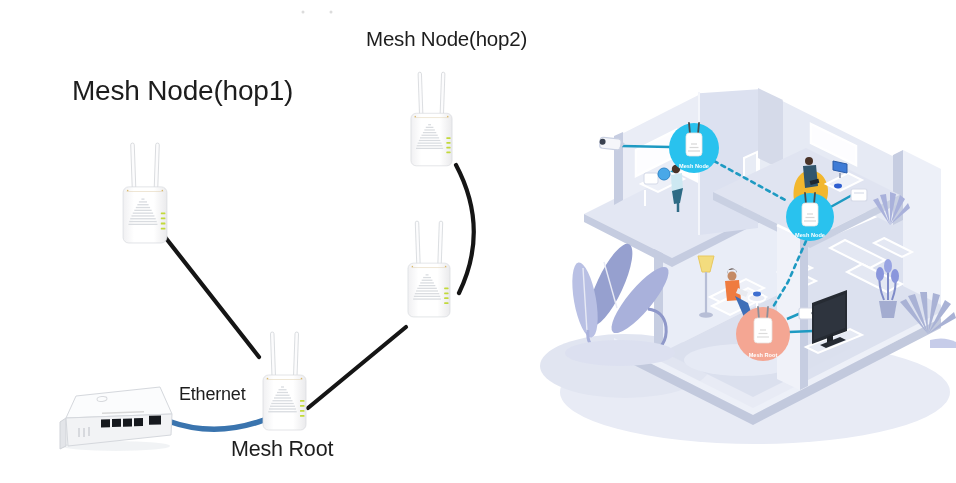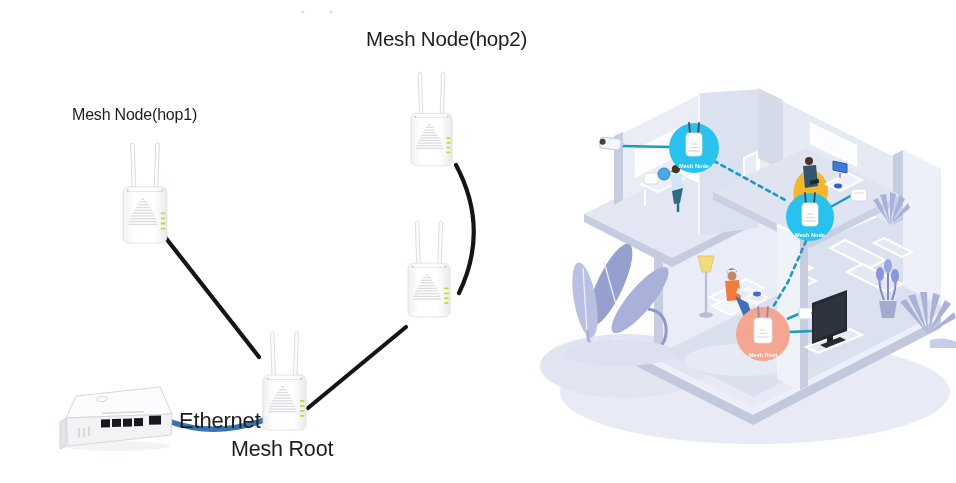--- a/index.html
+++ b/index.html
@@ -1,23 +1,23 @@
 <!DOCTYPE html>
 <html><head>
 <meta charset="utf-8">
 <style>
   html,body{margin:0;padding:0;background:#fff;}
   #stage{position:relative;width:956px;height:483px;background:#ffffff;overflow:hidden;
          font-family:"Liberation Sans",sans-serif;padding-left:23px;}
   #gfx{position:absolute;left:0;top:0;width:956px;height:483px;}
   .label{position:absolute;color:#1d1d1d;white-space:nowrap;letter-spacing:-0.2px;}
   .lbl-hop2{left:366px;top:27px;font-size:20.5px;}
-  .lbl-hop1l{left:72px;top:106px;font-size:16px;}
+  .lbl-hop1l{left:72px;top:75px;font-size:28px;}
   .lbl-hop1r{left:392px;top:351px;font-size:20.5px;}
-  .lbl-eth{left:179px;top:408px;font-size:22px;}
+  .lbl-eth{left:179px;top:384px;font-size:18px;}
   .lbl-root{left:231px;top:437px;font-size:21.5px;}
 </style>
 </head>
 <body>
 
 <div id="stage">
 
 <svg id="gfx" viewBox="0 0 956 483" xmlns="http://www.w3.org/2000/svg">
   <defs>
     <linearGradient id="apg" x1="0" y1="0" x2="1" y2="0">

